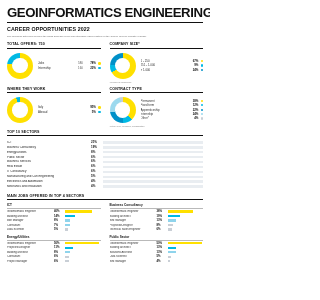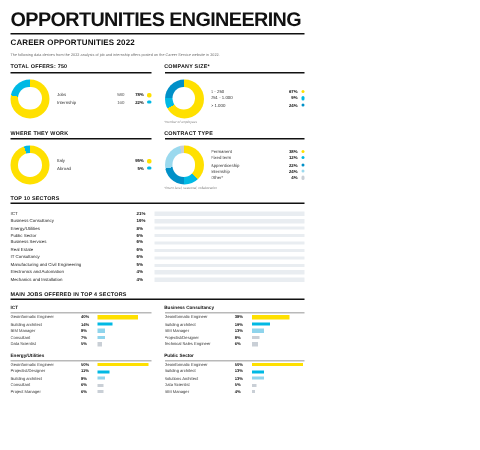--- a/index.html
+++ b/index.html
@@ -91,21 +91,21 @@
   .jrow .jname { width:47px; white-space:nowrap; overflow:hidden; color:#333; }
   .jrow .jpct { width:11px; font-weight:bold; color:#111; }
   .jrow .jbar { height:2.3px; }
   .spacer { height:3.5px; }
 </style>
 </head>
 <body>
 
 <div class="page">
 
-  <div class="title">OPPORTUNITIES ENGINEERING</div>
+  <div class="title">GEOINFORMATICS ENGINEERING</div>
   <div class="rule-thick"></div>
   <div class="subtitle">CAREER OPPORTUNITIES 2022</div>
   <div class="intro">The following data derives from the 2022 analysis of job and internship offers posted on the Career Service website in 2022.</div>
 
   <div class="cols">
 
     <div class="col">
       <div class="sec-head">TOTAL OFFERS: 750</div>
       <div class="donut-row">
         <div class="donut" style="background: conic-gradient(rgb(255, 224, 0) 0deg, rgb(255, 224, 0) 280.8deg, rgb(0, 185, 228) 280.8deg, rgb(0, 185, 228) 360deg);"></div>

